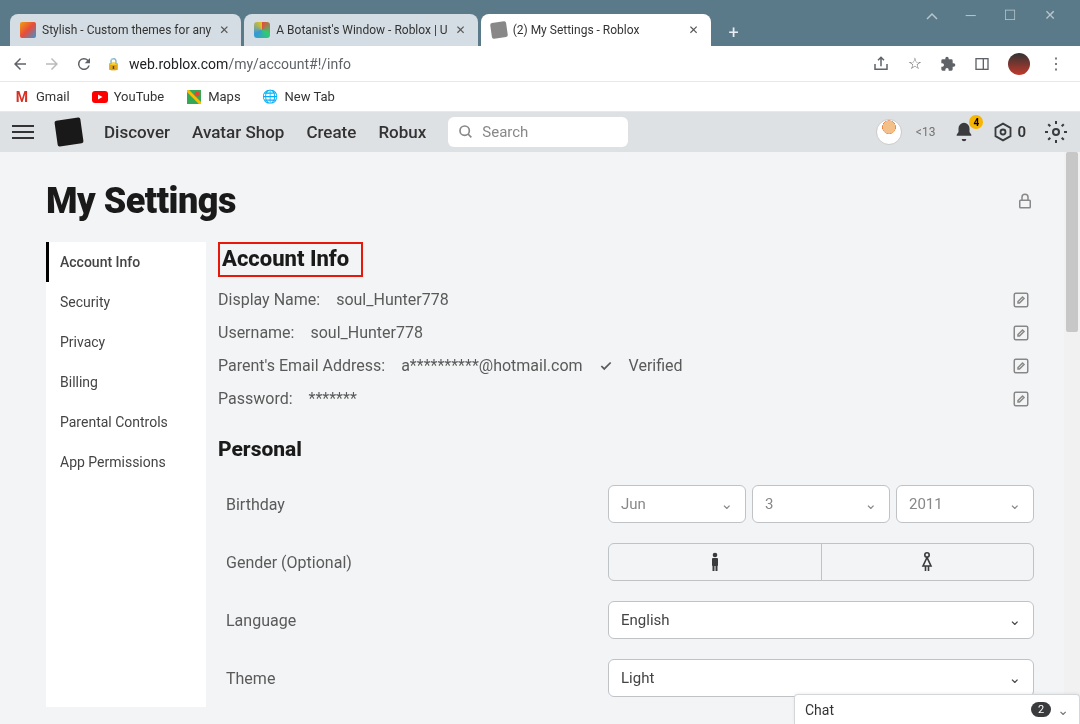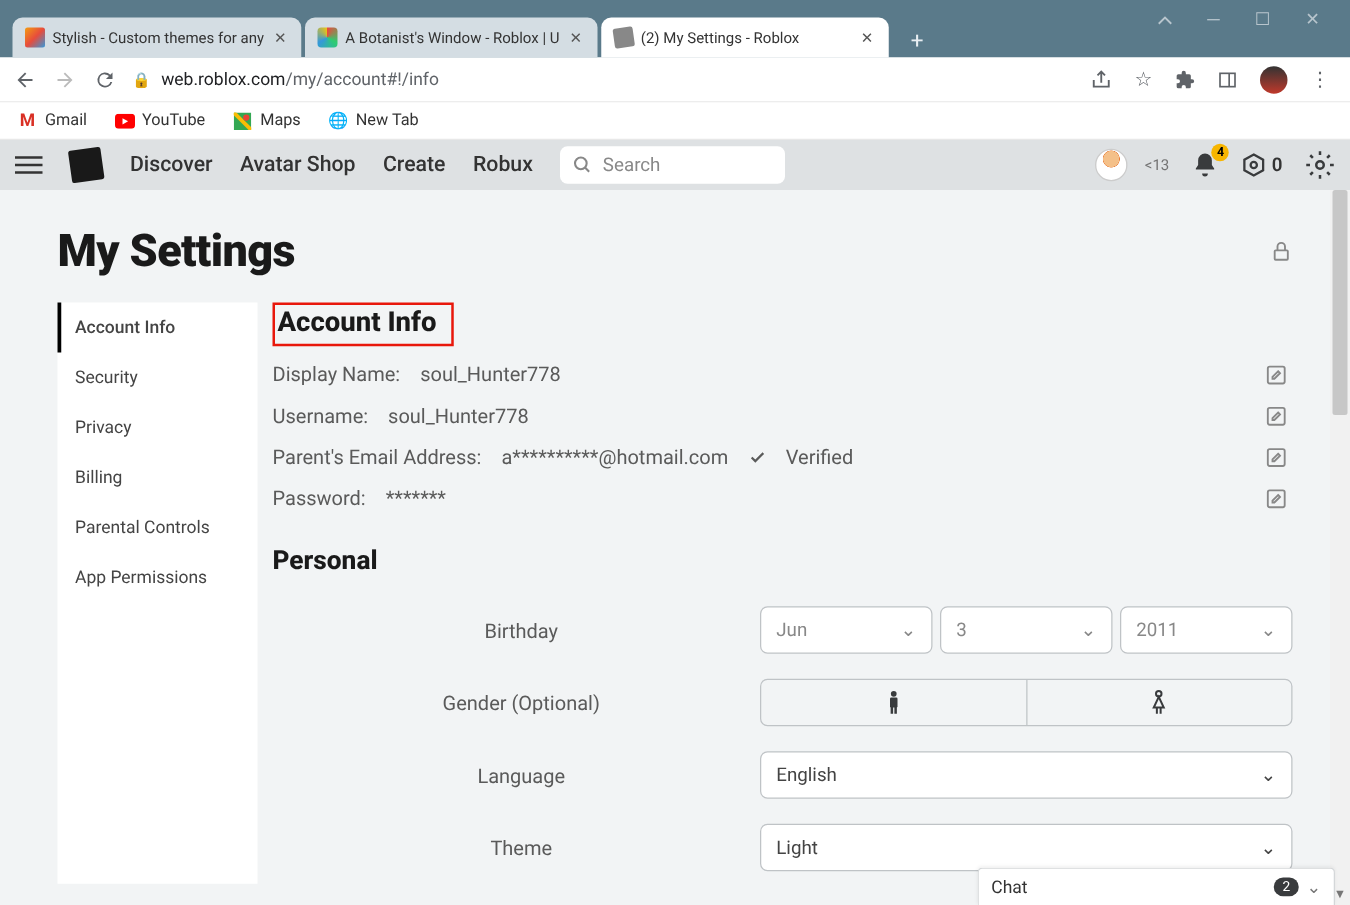--- a/index.html
+++ b/index.html
@@ -64,30 +64,30 @@
 .section-h { font-size: 22px; font-weight: 800; color: #1a1a1a; margin-bottom: 12px; }
 .highlight-box { border: 2px solid #e8170b; display: inline-block; padding: 2px 12px 4px 2px; margin-bottom: 6px; }
 .info-row { display: flex; align-items: center; font-size: 16px; color: #5a5a5a; padding: 7px 0; gap: 12px; }
 .info-row .label { }
 .info-row .value { margin-left: 4px; }
 .edit-icon { margin-left: auto; color: #888; cursor: pointer; padding-right: 4px; }
 .checkmark { margin: 0 4px; }
 
 .section-h2 { font-size: 21px; font-weight: 800; color: #1a1a1a; margin-top: 22px; margin-bottom: 14px; }
 .form-row { display: flex; align-items: center; padding: 10px 0; }
-.form-label { width: 390px; font-size: 16px; color: #5a5a5a; padding-left: 8px; text-align: center; }
+.form-label { width: 390px; font-size: 16px; color: #5a5a5a; padding-left: 8px; }
 .form-control { flex: 1; display: flex; gap: 6px; }
 .selectish { flex:1; height: 38px; border: 1px solid #bfc3c6; border-radius: 6px; background: #fff; display: flex; align-items: center; padding: 0 12px; font-size: 15px; color: #888; justify-content: space-between; cursor:pointer; }
 .selectish.darktext { color: #444; }
 .gender-group { flex:1; display:flex; border:1px solid #bfc3c6; border-radius:6px; overflow:hidden; }
 .gender-btn { flex:1; height:36px; display:flex; align-items:center; justify-content:center; cursor:pointer; }
 .gender-btn:first-child { border-right:1px solid #bfc3c6; }
 
 
-.chatbar { position: absolute; bottom: 0; right: 12px; width: 286px; height: 30px; background: #fff; border: 1px solid #d4d7d9; border-bottom: none; border-radius: 4px 4px 0 0; display: flex; align-items: center; padding: 0 10px; font-size: 14px; color: #333; box-shadow: 0 -1px 3px rgba(0,0,0,0.06); }
+.chatbar { position: absolute; bottom: 0; right: 0; width: 286px; height: 30px; background: #fff; border: 1px solid #d4d7d9; border-bottom: none; border-radius: 4px 4px 0 0; display: flex; align-items: center; padding: 0 10px; font-size: 14px; color: #333; box-shadow: 0 -1px 3px rgba(0,0,0,0.06); }
 .chat-count { margin-left: auto; background: #393b3d; color: #fff; font-size: 11px; border-radius: 10px; padding: 1px 7px; margin-right: 6px; }
 .chat-chev { color: #777; }
 
 .scroll-track { position:absolute; right:0; top:0; bottom:0; width:16px; background:#f1f1f1; }
 .scroll-thumb { position:absolute; right:2px; top:0; width:12px; height:180px; background:#c7c7c7; border-radius:2px; }
 .scroll-arrow { position:absolute; right:2px; bottom:2px; width:12px; height:12px; color:#777; font-size:10px; text-align:center; }
 
 svg { display:block; }
 </style>
 </head>

